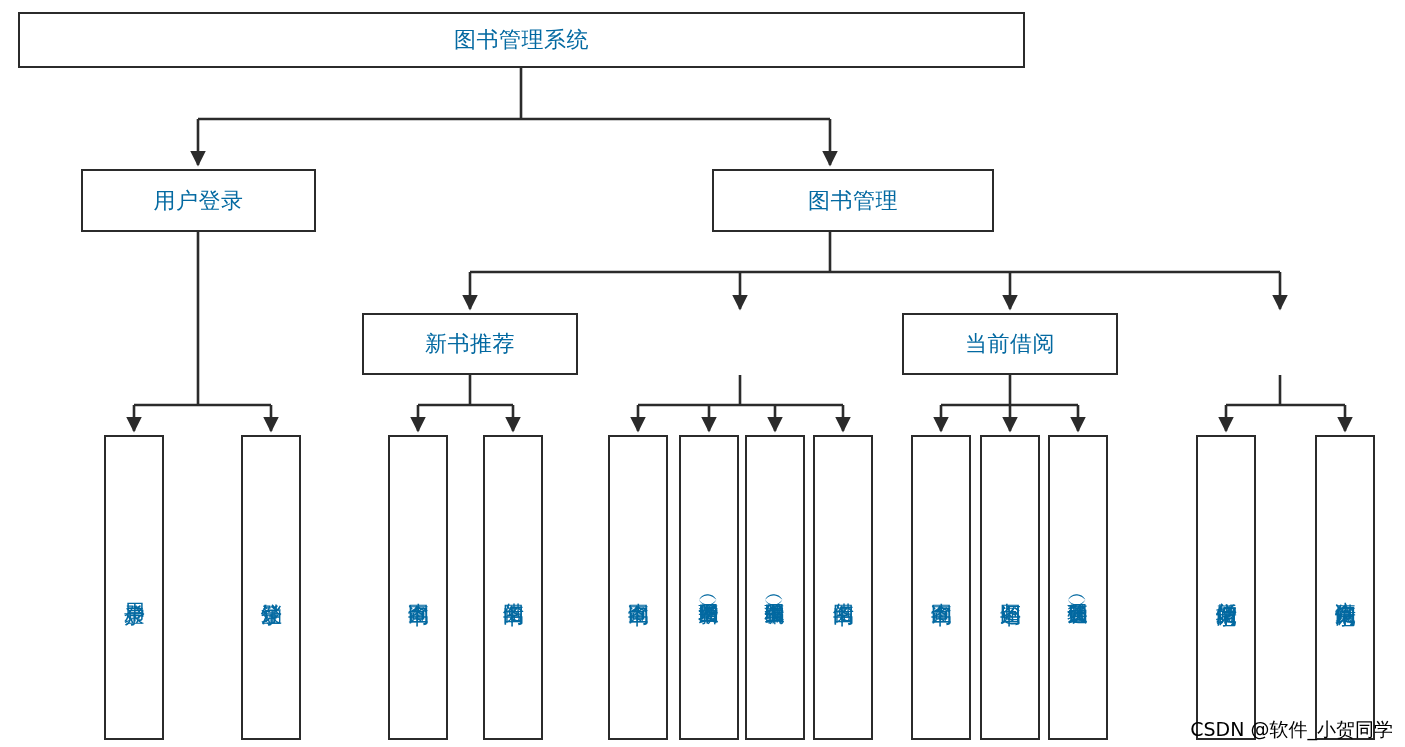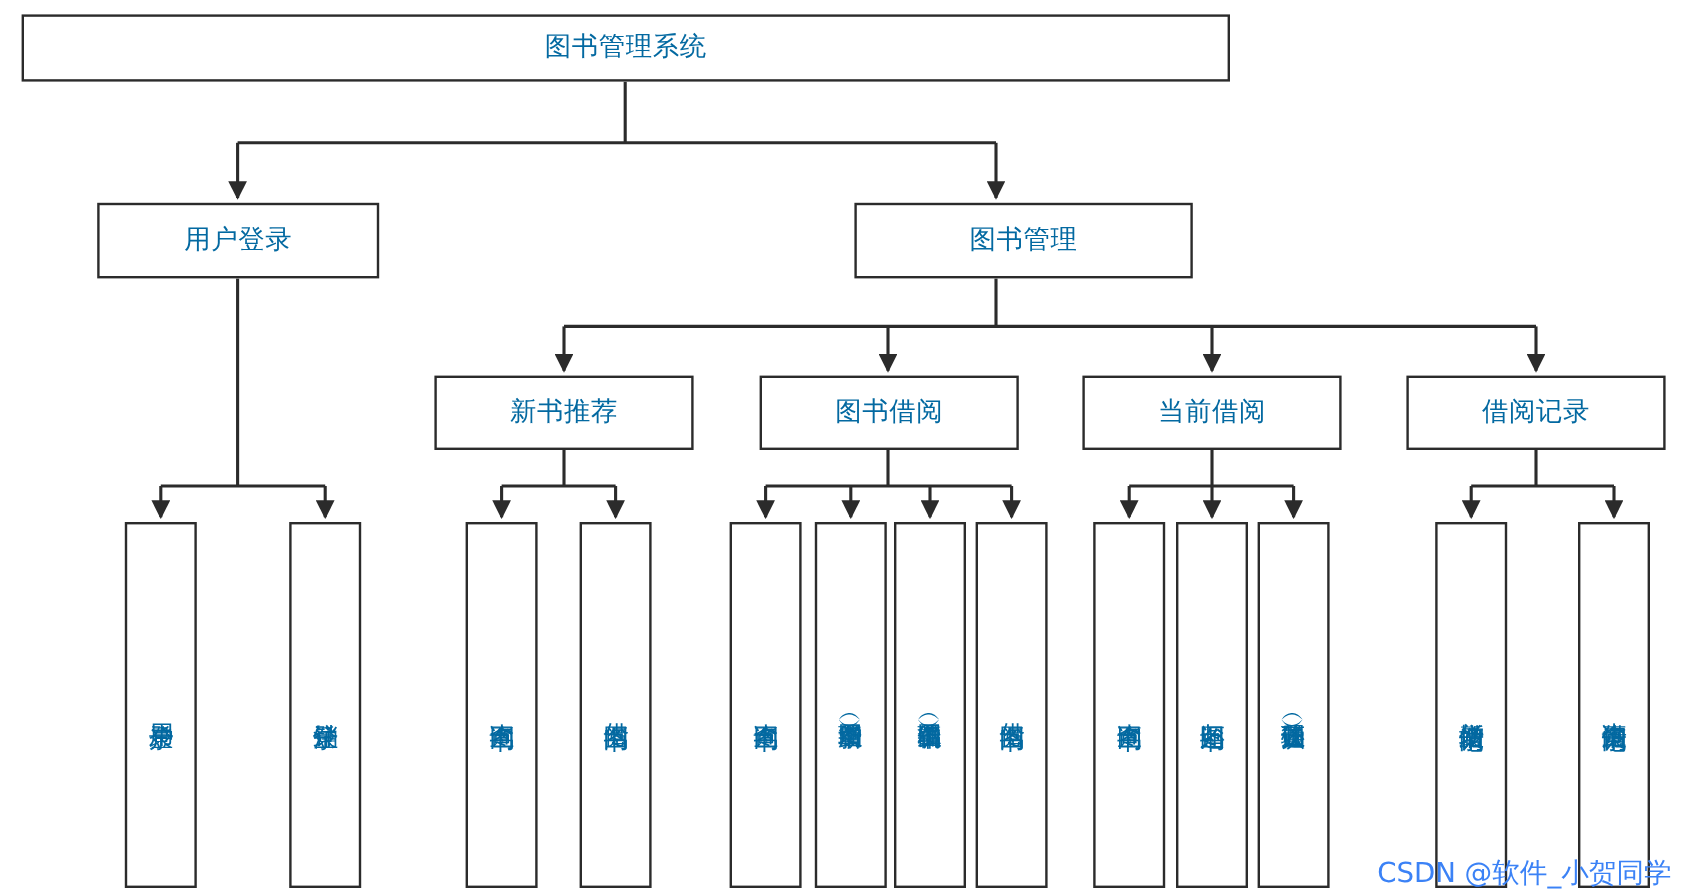--- a/index.html
+++ b/index.html
@@ -59,22 +59,22 @@
   }
   .node.leaf.tall .node-label {
     line-height: 1.1;
     letter-spacing: 0px;
     font-size: 20px;
   }
   #watermark {
     position: absolute;
     right: 12px;
     bottom: 4px;
-    font-size: 23px;
-    color: #3b82f6;
+    font-size: 19px;
+    color: #000000;
     z-index: 5;
     white-space: nowrap;
     user-select: none;
   }
 </style>
 </head>
 <body>
 
 <div id="diagram-root">
 
@@ -135,28 +135,22 @@
   <div class="node" style="left:81px; top:169px; width:235px; height:63px;">
     <span class="node-label">用户登录</span>
   </div>
   <div class="node" style="left:712px; top:169px; width:282px; height:63px;">
     <span class="node-label">图书管理</span>
   </div>
 
   <div class="node" style="left:362px; top:313px; width:216px; height:62px;">
     <span class="node-label">新书推荐</span>
   </div>
-  <div class="node" style="left:633px; top:313px; width:216px; height:62px;">
-    <span class="node-label">图书借阅</span>
-  </div>
   <div class="node" style="left:902px; top:313px; width:216px; height:62px;">
     <span class="node-label">当前借阅</span>
-  </div>
-  <div class="node" style="left:1172px; top:313px; width:216px; height:62px;">
-    <span class="node-label">借阅记录</span>
   </div>
 
   <div class="node leaf" style="left:104px; top:435px; width:60px; height:305px;">
     <span class="node-label">用户登录</span>
   </div>
   <div class="node leaf" style="left:241px; top:435px; width:60px; height:305px;">
     <span class="node-label">注销登录</span>
   </div>
 
   <div class="node leaf" style="left:388px; top:435px; width:60px; height:305px;">

